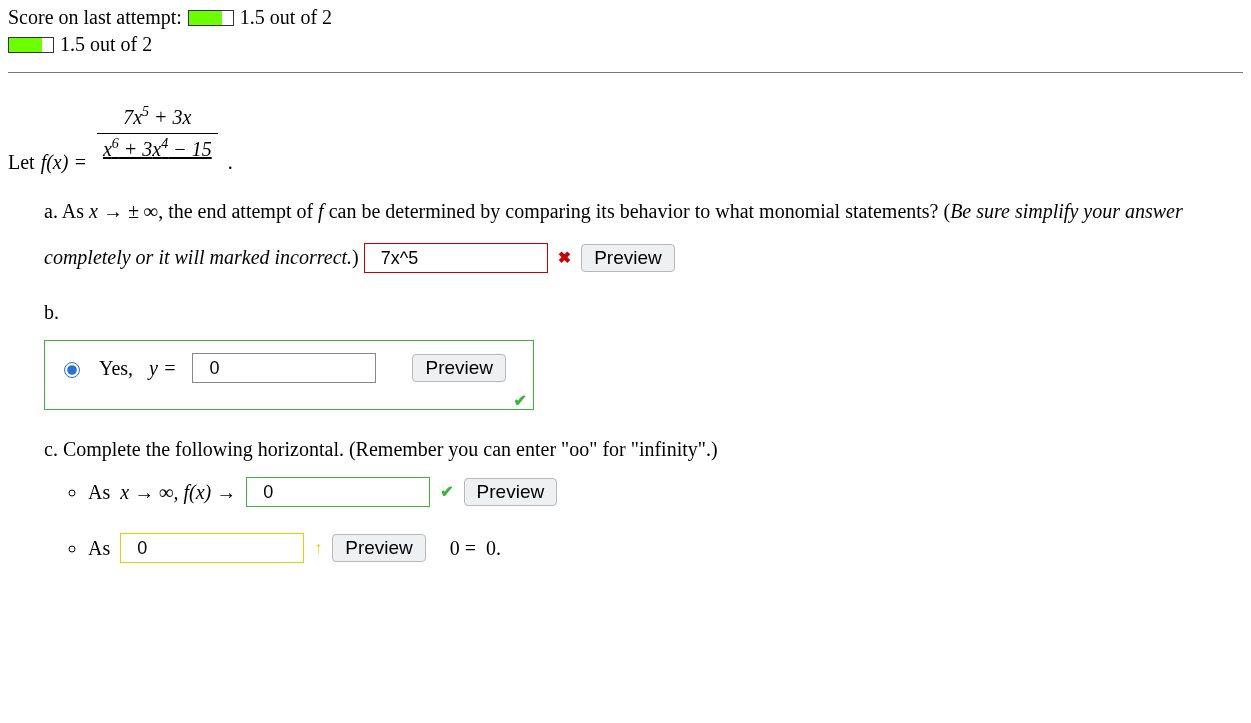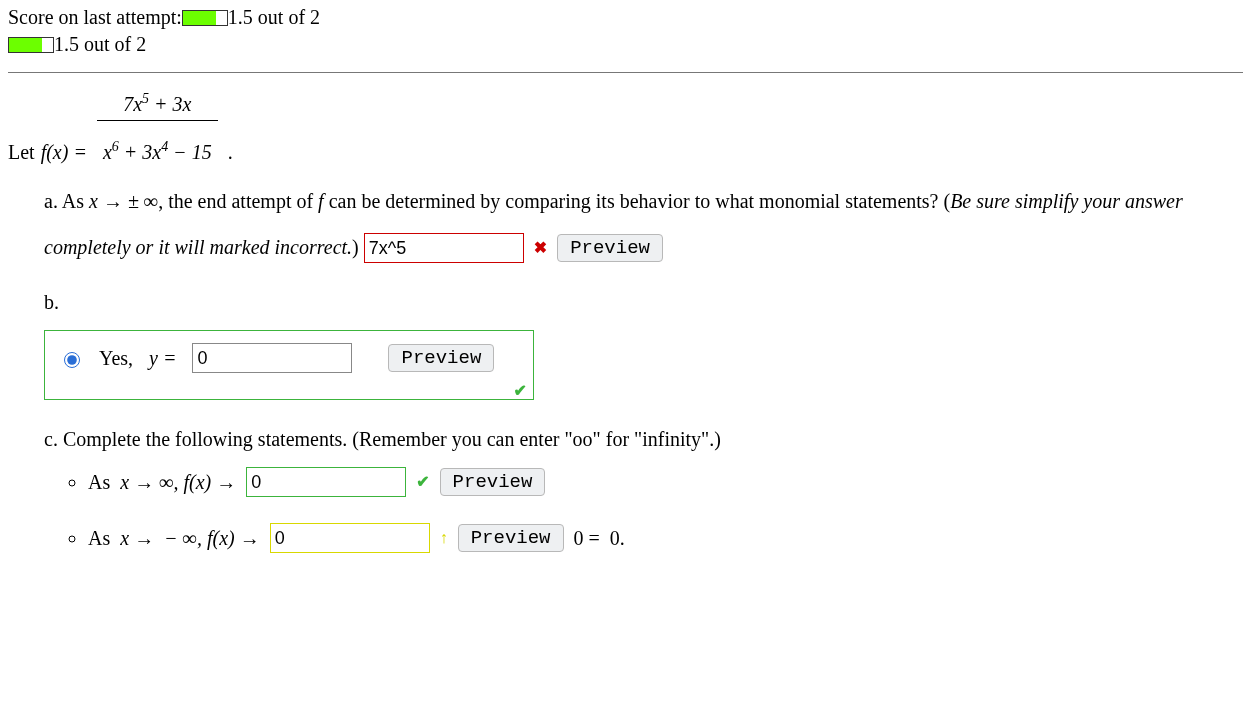--- a/index.html
+++ b/index.html
@@ -3,53 +3,53 @@
 <meta charset="utf-8">
 <style>
   body {
     font-family: "Times New Roman", Times, serif;
     font-size: 20px;
     color: #000;
     margin: 0;
     padding: 4px 8px;
     line-height: 1.35;
   }
-  .score-row { display:flex; align-items:center; }
+  .score-row { display:flex; align-items:center; gap:6px; }
   .score-bar {
     display:inline-block; width:44px; height:14px; border:1px solid #333;
     position:relative; background:#fff;
   }
   .score-bar .fill { position:absolute; left:0; top:0; bottom:0; background:#6cff00; }
   hr.sep { border:none; border-top:1px solid #777; margin:14px 0 18px 0; }
   .math-i { font-style: italic; font-family: "Times New Roman", serif; }
-  .frac { display:inline-block; vertical-align:middle; text-align:center; margin:0 4px; }
+  .frac { display:inline-block; vertical-align:middle; text-align:center; margin:13px 4px; }
   .frac .num { display:block; padding:0 6px 2px 6px; }
-  .frac .den { display:block; border-top:1.2px solid #000; padding:18px 6px 0 6px; }
+  .frac .den { display:block; border-top:1.2px solid #000; padding:2px 6px 0 6px;text-decoration:underline; }
   sup { font-size:0.7em; vertical-align:super; line-height:0; }
   ol.outer { list-style:none; padding-left:36px; margin-top:22px; }
   ol.outer > li { margin-bottom:26px; }
   ol.outer > li::before { content: attr(data-marker) " "; }
   .hint-italic { font-style: italic; }
   input.ans {
     font-family: Arial, sans-serif;
     font-size: 18px;
     height:26px;
-    padding:1px 4px;
+    padding:1px 16px;
     border:1px solid #888;
     background:#fff;
   }
   input.ans.wrong { border:1.5px solid #cc0000; }
   input.ans.right { border:1.5px solid #3cb43c; }
   input.ans.partial { border:1.5px solid #d8d800; }
   .mark { font-family: Arial, sans-serif; font-weight:bold; font-size:16px; display:inline-block; vertical-align:middle; }
   .mark.wrong { color:#cc0000; }
   .mark.right { color:#3cb43c; }
   .mark.partial { color:#d8d800; }
   button.preview {
-    font-family:Liberation Mono, monospace;
+    font-family:Liberation Sans, sans-serif;
     font-size:19px;
     background:#eef0f2;
     border:1px solid #b8b8b8;
     border-radius:4px;
     padding:2px 12px;
     cursor:pointer;
   }
   .radio-block {
     border:1.5px solid #3cb43c;
     padding:12px 14px 14px 14px;
@@ -118,39 +118,38 @@
         <span>Yes, </span>
         <span class="math-i">y = </span>
         <input class="ans" style="width: 150px;" value="0">
         <button class="preview" style="margin-left:20px;">Preview</button>
       </div>
       <span class="corner-check">✔</span>
     </div>
   </li>
 
   <li data-marker="c.">
-    <span>Complete the following statements. (Remember you can enter "oo" for "infinity".)</span>
+    <span>Complete the following horizontal. (Remember you can enter "oo" for "infinity".)</span>
     <ul class="inner">
       <li>
         <span class="row-inline">
           <span>As </span>
           <span class="math-i"><span class="math-i">x</span> → ∞, <span class="math-i">f</span>(<span class="math-i">x</span>) → </span>
           <input class="ans right" style="width: 150px;" value="0">
           <span class="mark right">✔</span>
           <button class="preview">Preview</button>
         </span>
       </li>
       <li>
         <span class="row-inline">
           <span>As </span>
-          <span class="math-i"><span class="math-i">x</span> → &nbsp;− ∞, <span class="math-i">f</span>(<span class="math-i">x</span>) → </span>
           <input class="ans partial" style="width: 150px;" value="0">
           <span class="mark partial">↑</span>
           <button class="preview">Preview</button>
-          <span style="">
+          <span style="margin-left:14px;">
             <span>0</span><span> = </span>&nbsp;<span>0.</span>
           </span>
         </span>
       </li>
     </ul>
   </li>
 </ol>
 
 
 

